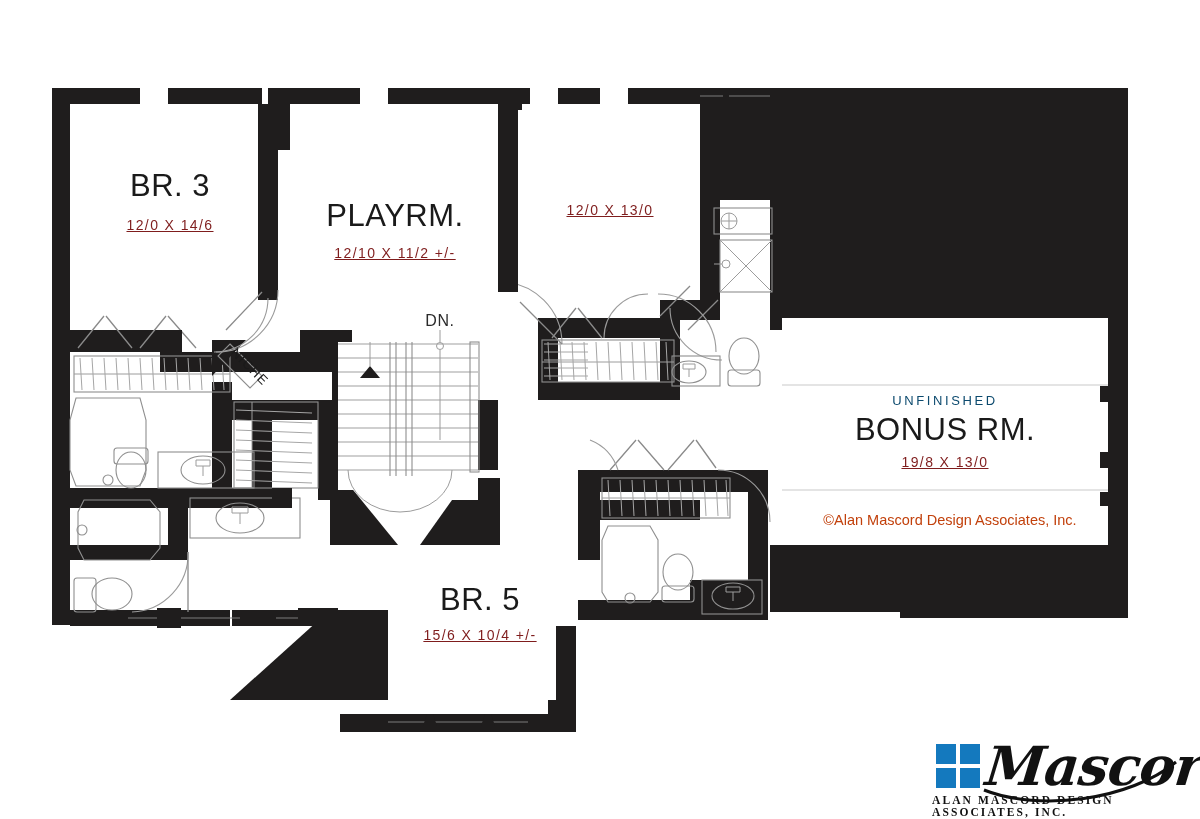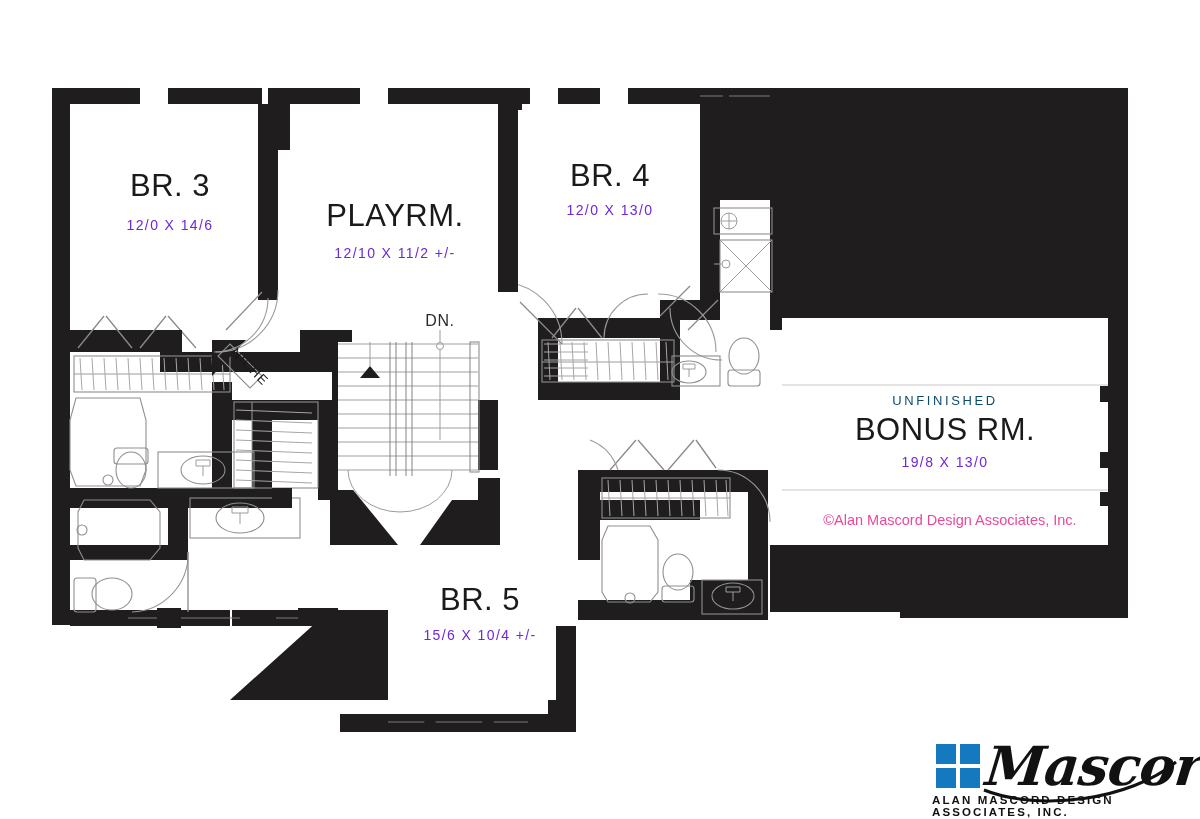--- a/index.html
+++ b/index.html
@@ -4,39 +4,39 @@
 <style>
   html,body{margin:0;padding:0;background:#ffffff;}
   body{width:1200px;height:819px;overflow:hidden;
        font-family:"Liberation Sans", sans-serif;color:#1b1b1b;}
   #plan{position:relative;width:1200px;height:606px;background:#fff;}
   svg#floor{position:absolute;left:0;top:0;width:1200px;height:819px;}
 
   .lbl{position:absolute;text-align:center;white-space:nowrap;
        font-family:"Liberation Sans", sans-serif;color:#1a1a1a;}
   .room-name{font-size:31px;font-weight:400;letter-spacing:.5px;line-height:1;}
-  .room-dim{font-size:14px;letter-spacing:1.4px;color:#6d28d9;line-height:1;}
+  .room-dim{font-size:14px;letter-spacing:1.4px;color:#7f1d1d;line-height:1;text-decoration:underline;}
   .tiny-cap{font-size:13px;letter-spacing:2.6px;color:#0c4a6e;}
   .dn-lbl{font-size:16px;letter-spacing:.6px;color:#2b2b2b;}
   .niche-lbl{font-size:13px;letter-spacing:1.2px;color:#1a1a1a;
              transform-origin:left top;}
-  .copy-lbl{font-size:14.5px;color:#ec4899;letter-spacing:0;}
+  .copy-lbl{font-size:14.5px;color:#c2410c;letter-spacing:0;}
   .bonus-name{font-size:31px;letter-spacing:.5px;}
 
   
   #logo{position:absolute;left:928px;top:740px;width:250px;height:66px;}
   .logo-win{position:absolute;left:8px;top:4px;width:44px;height:44px;
             display:grid;grid-template-columns:1fr 1fr;grid-template-rows:1fr 1fr;
             gap:4px;}
   .logo-win i{display:block;background:#1479be;}
   .logo-script{position:absolute;left:58px;top:-6px;font-size:54px;
        font-family:"DejaVu Serif", serif;font-style:italic;font-weight:700;
        color:#111;letter-spacing:-1px;transform:skewX(-6deg);}
   .logo-sub{position:absolute;left:4px;top:54px;font-size:11.5px;
-       font-family:Liberation Sans, sans-serif;font-weight:700;letter-spacing:2.1px;
+       font-family:Liberation Serif, serif;font-weight:700;letter-spacing:2.1px;
        color:#111;}
   .logo-swash{position:absolute;left:52px;top:16px;}
 </style>
 </head>
 <body>
 
 <div id="plan">
 
   <svg id="floor" viewBox="0 0 1200 819">
     <defs>
@@ -316,21 +316,20 @@
     </g>
 
   </svg>
 
   <div class="lbl room-name" style="left:85px;top:170px;width:170px;">BR. 3</div>
   <div class="lbl room-dim" style="left:85px;top:218px;width:170px;">12/0  X  14/6</div>
 
   <div class="lbl room-name" style="left:300px;top:200px;width:190px;">PLAYRM.</div>
   <div class="lbl room-dim" style="left:300px;top:246px;width:190px;">12/10  X  11/2  +/-</div>
 
-  <div class="lbl room-name" style="left:520px;top:160px;width:180px;">BR. 4</div>
   <div class="lbl room-dim" style="left:520px;top:203px;width:180px;">12/0  X  13/0</div>
 
   <div class="lbl room-name" style="left:390px;top:584px;width:180px;">BR. 5</div>
   <div class="lbl room-dim" style="left:380px;top:628px;width:200px;">15/6  X  10/4  +/-</div>
 
   <div class="lbl tiny-cap" style="left:845px;top:393px;width:200px;">UNFINISHED</div>
   <div class="lbl room-name bonus-name" style="left:815px;top:414px;width:260px;">BONUS RM.</div>
   <div class="lbl room-dim" style="left:845px;top:455px;width:200px;">19/8  X  13/0</div>
 
   <div class="lbl copy-lbl" style="left:800px;top:512px;width:300px;">©Alan Mascord Design Associates, Inc.</div>

